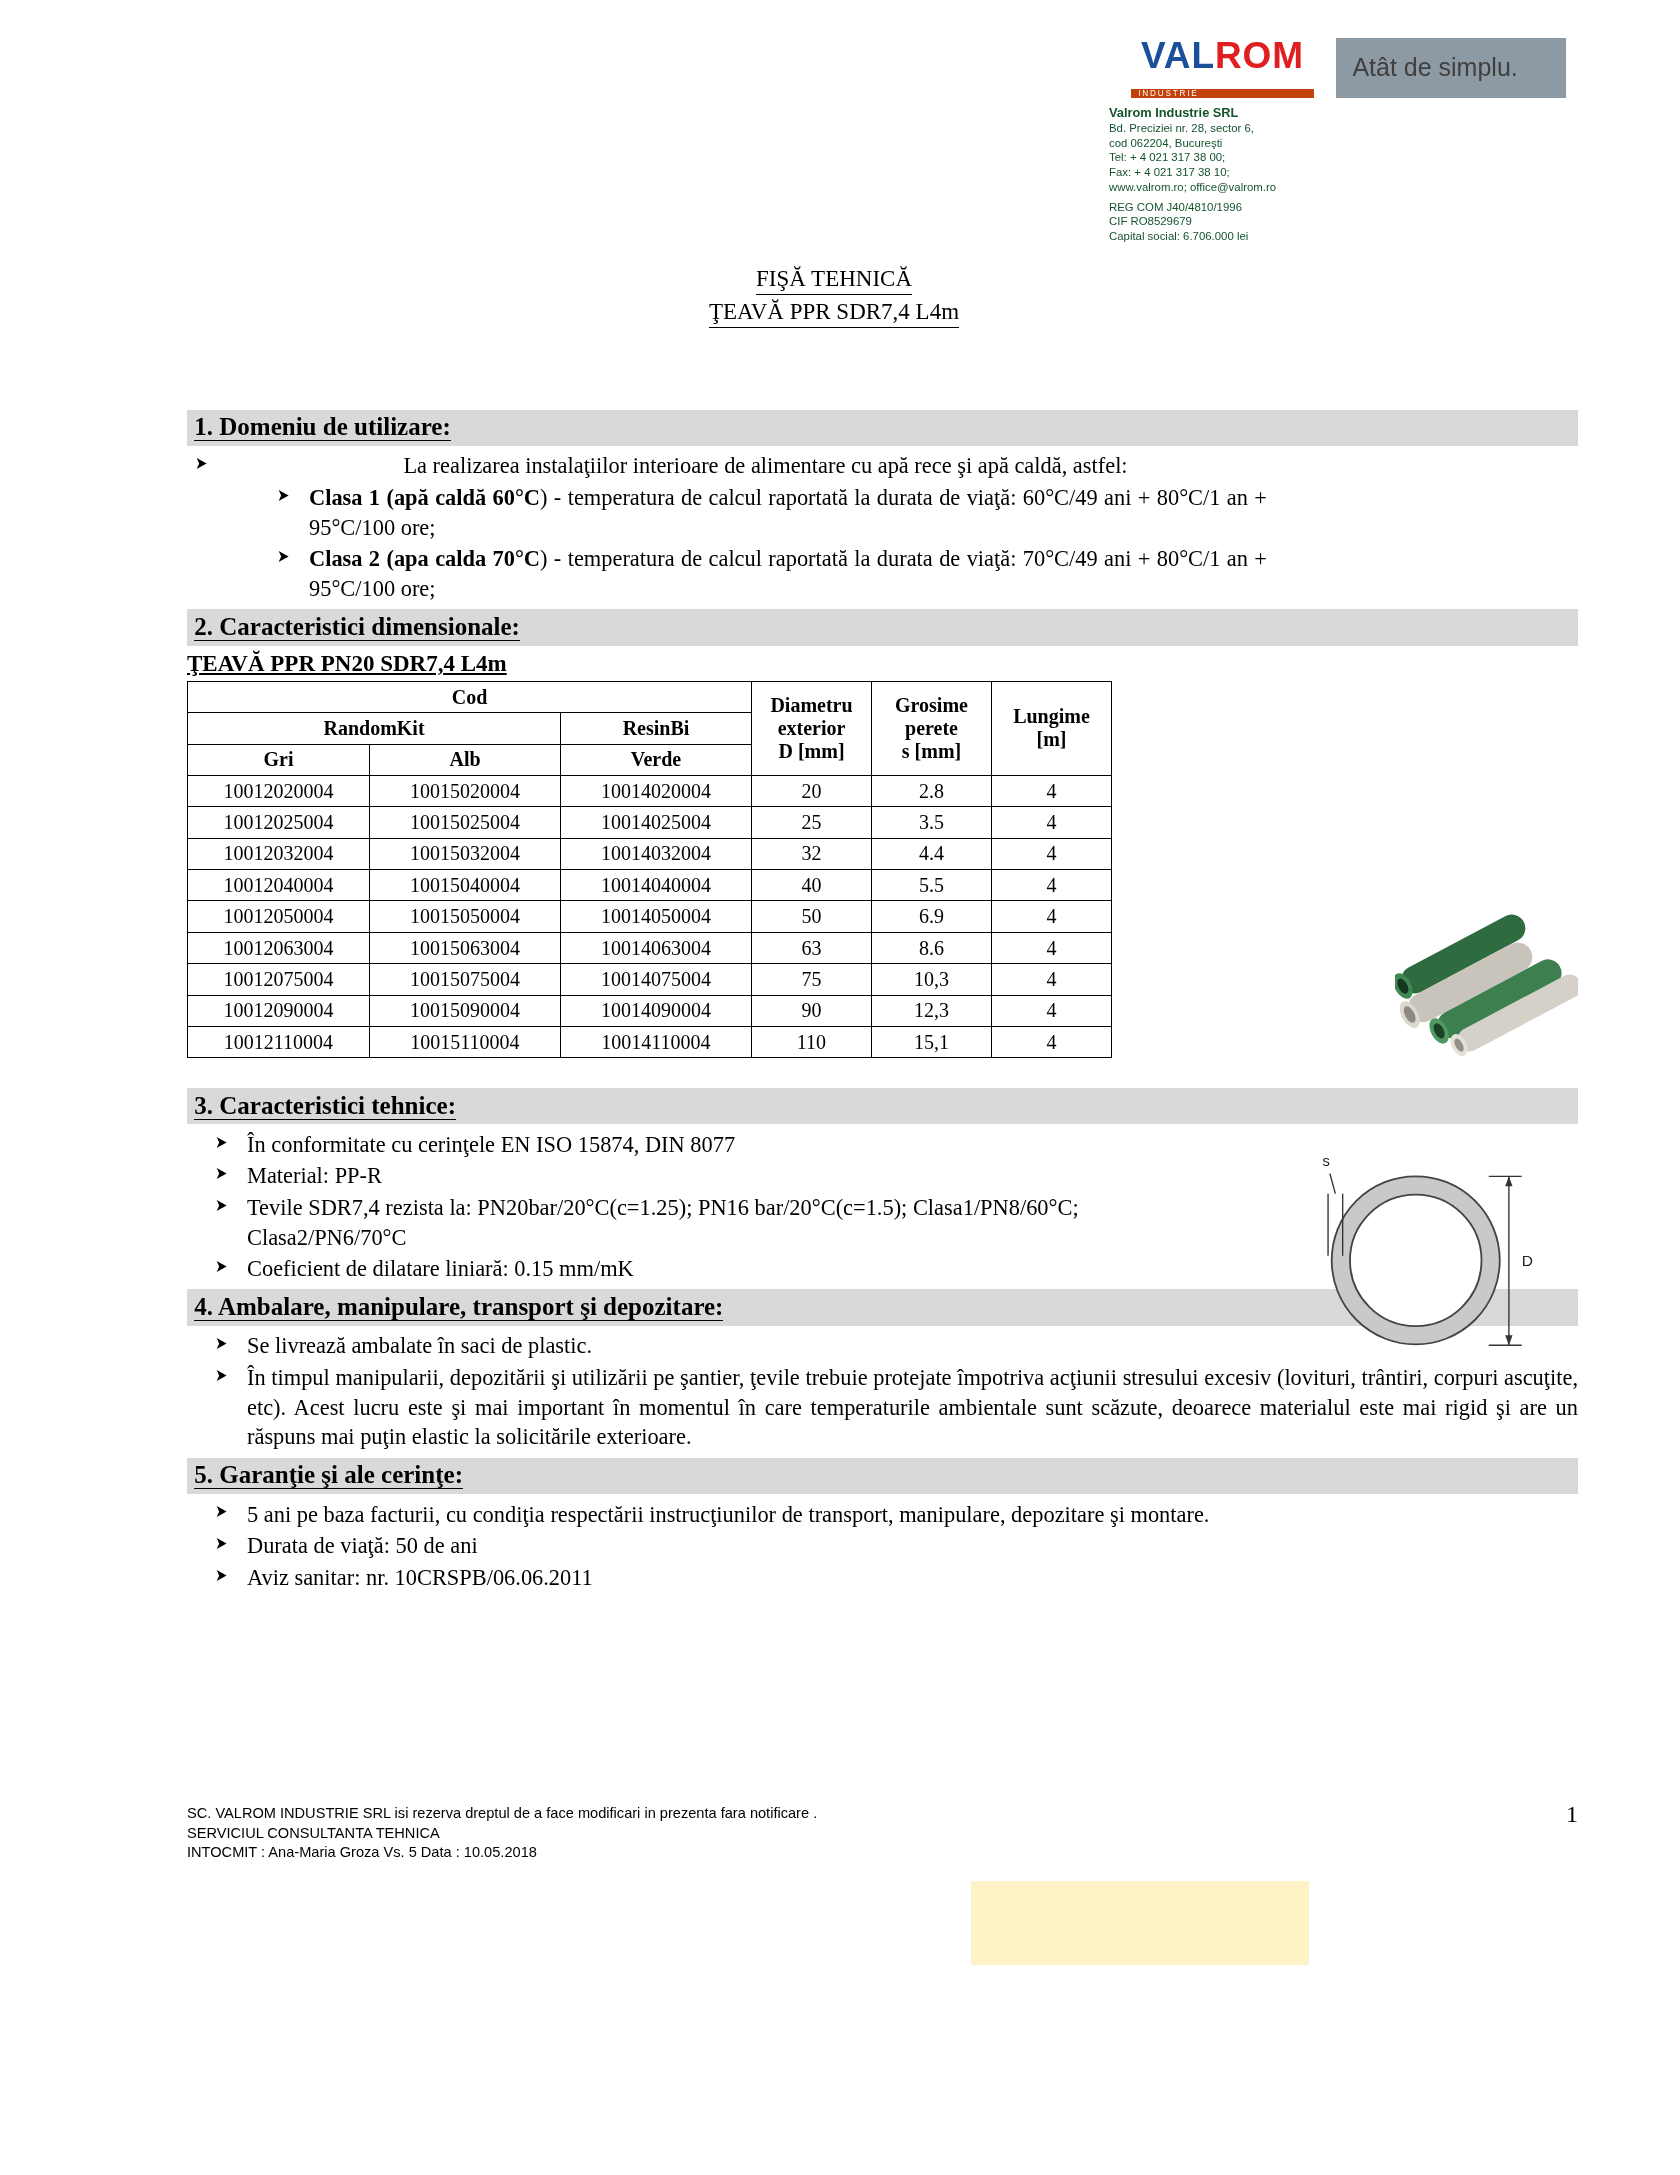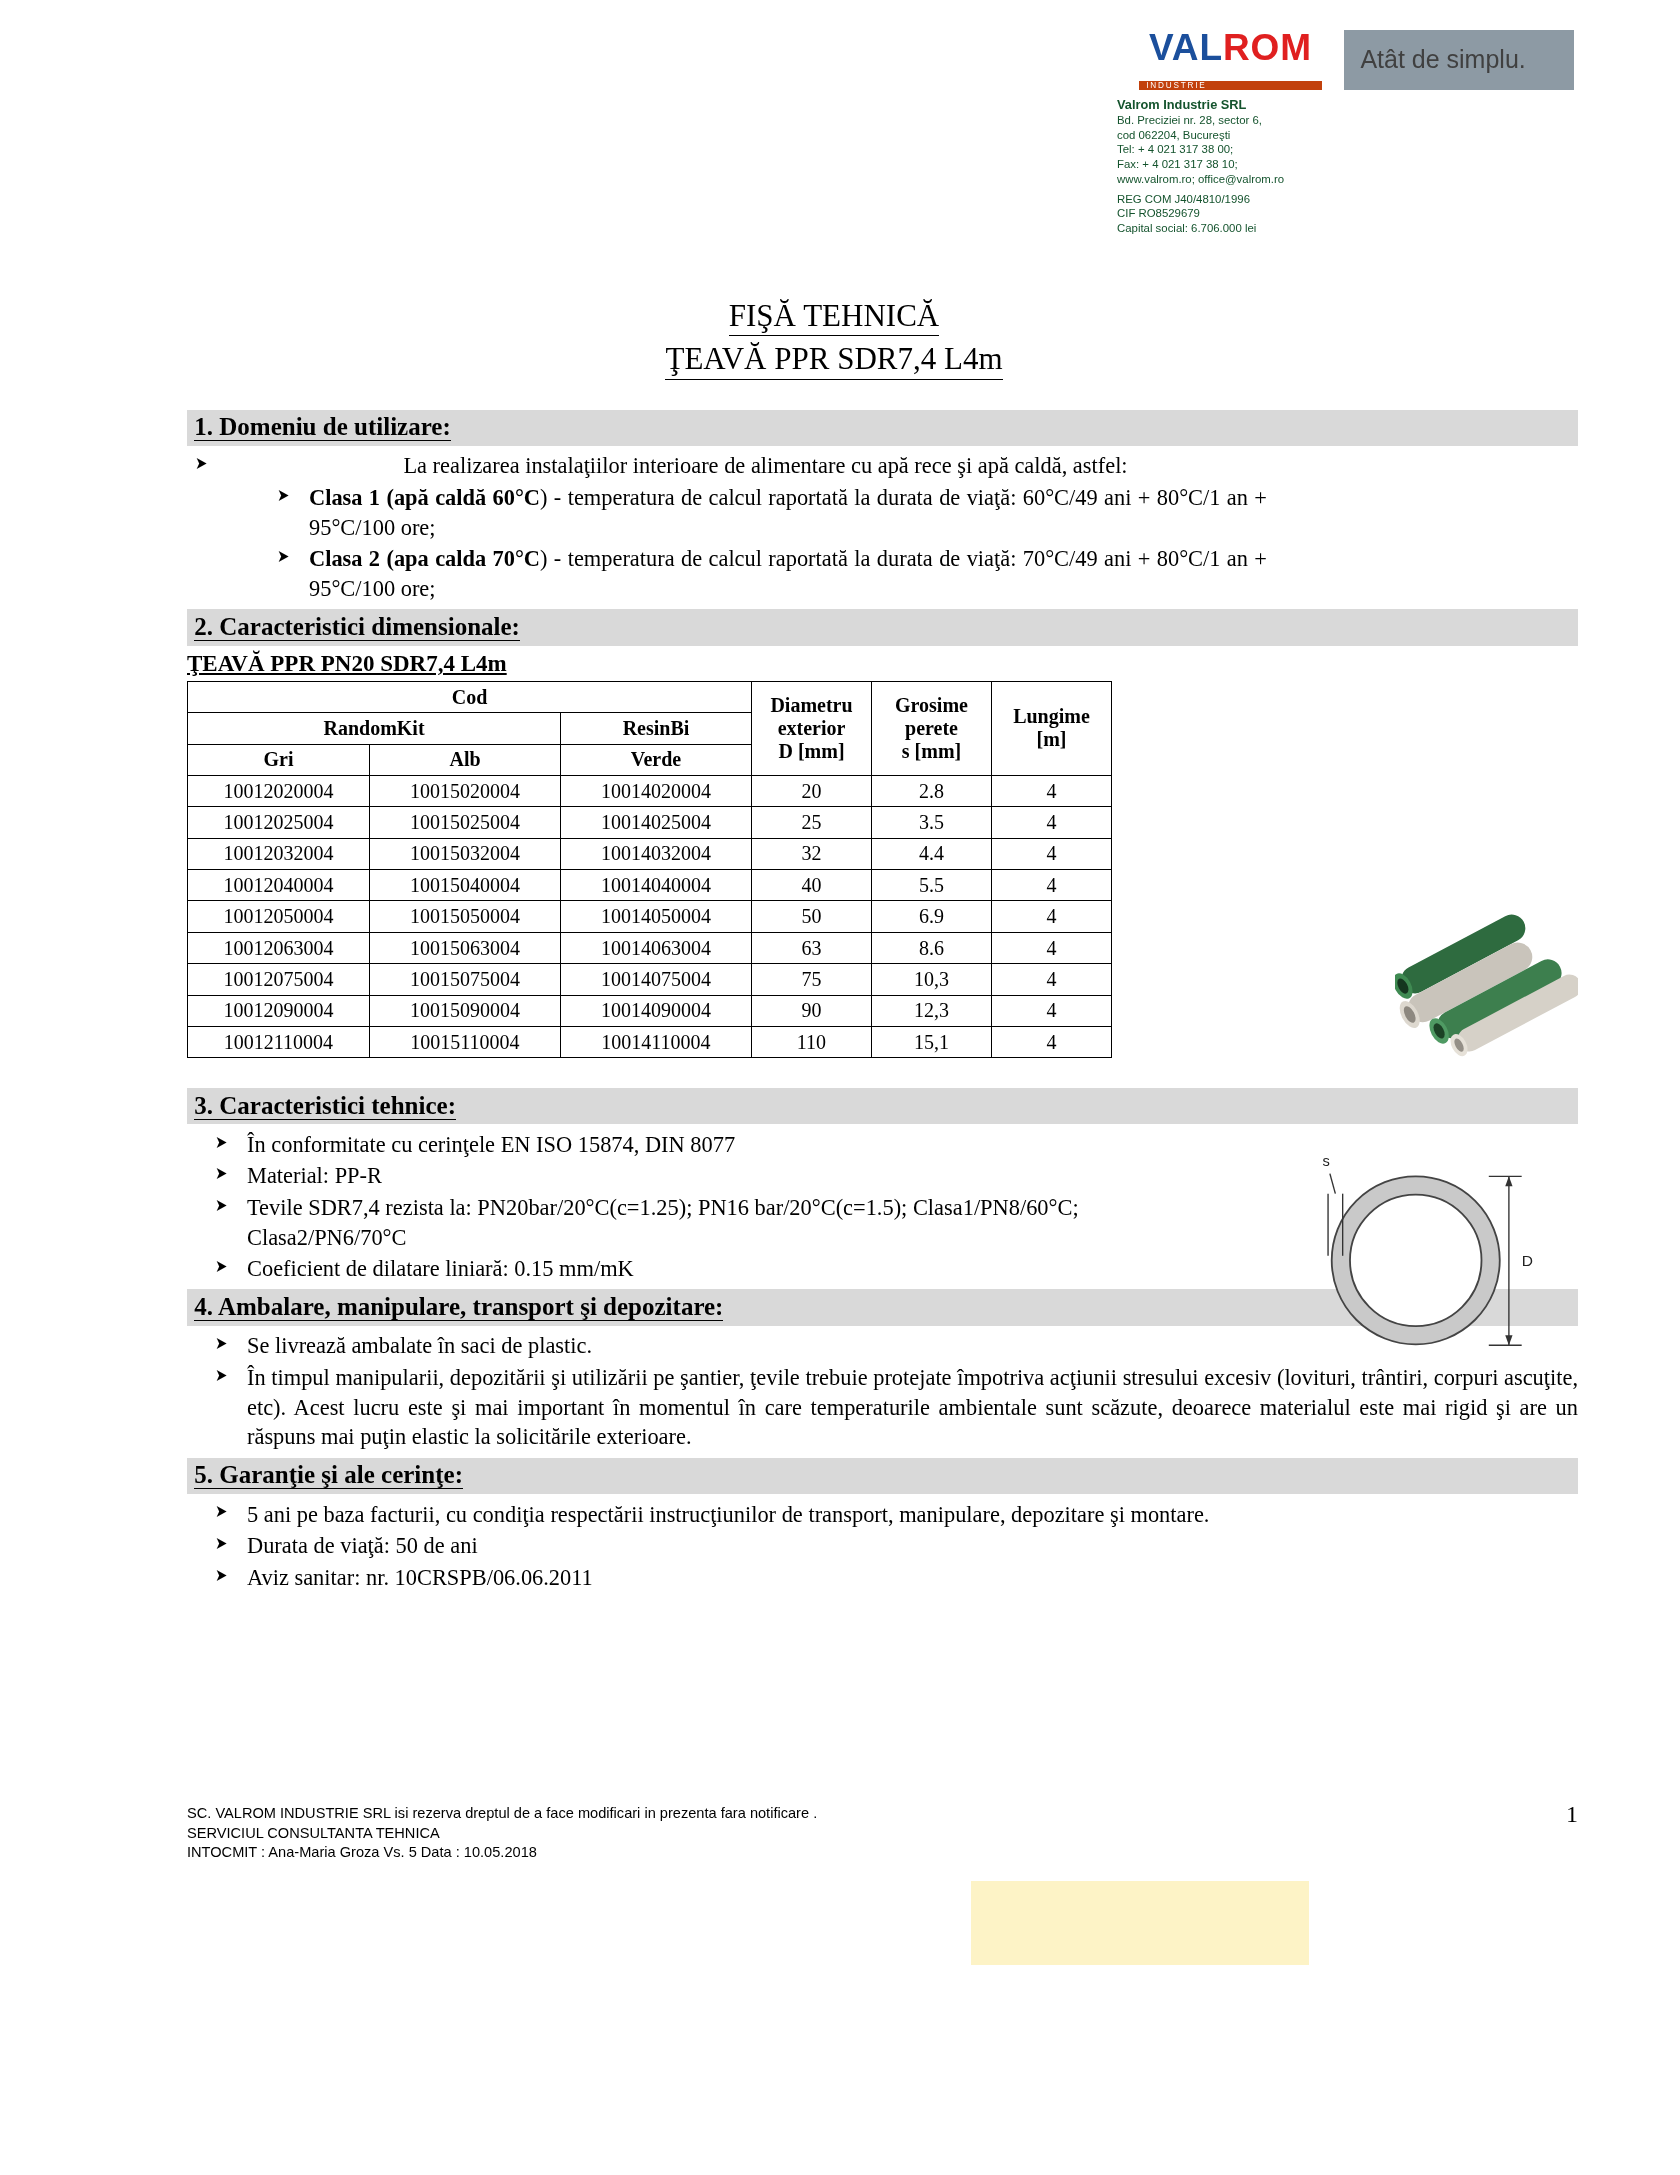--- a/index.html
+++ b/index.html
@@ -13,21 +13,21 @@
     font-family: "Liberation Serif", serif;
     color: #000;
     position: relative;
     overflow: hidden;
   }
   .page {
     position: relative;
     width: 1680px;
     height: 1965px;
     box-sizing: border-box;
-    padding: 4px;
+    padding: 12px;
   }
 
   
   .header {
     position: relative;
     height: 247px;
   }
   .logo-block {
     position: absolute;
     right: 102px;
@@ -95,23 +95,22 @@
   .company .name { font-weight: bold; font-size: 12.8px; }
   .company .small { font-size: 11.4px; }
   .company .gap { height: 5.5px; }
 
   .doc-title {
     position: absolute;
     left: 0;
     right: 12px;
     top: 265px;
     text-align: center;
-    font-size: 31px;
+    font-size: 23px;
     line-height: 1.24;
-    margin-top: 32px;
   }
   .doc-title div { display: inline-block; border-bottom: 1.4px solid #000; }
   .doc-title .l2 { margin-top: 3.7px; }
 
   
   .content {
     position: absolute;
     left: 187px;
     right: 102px;
     top: 404px;

